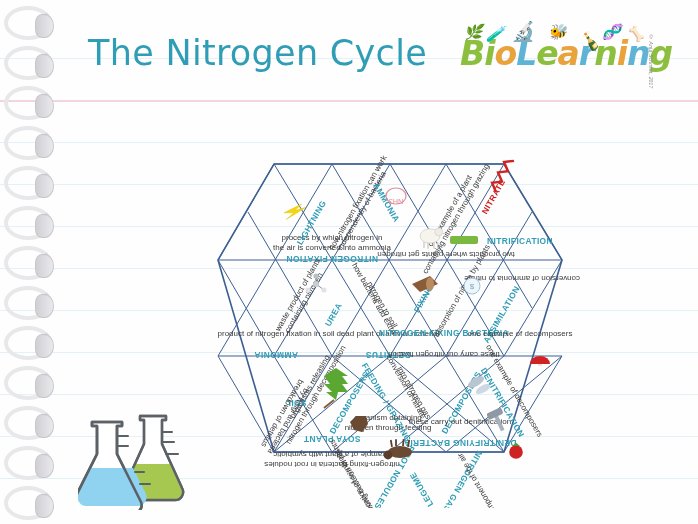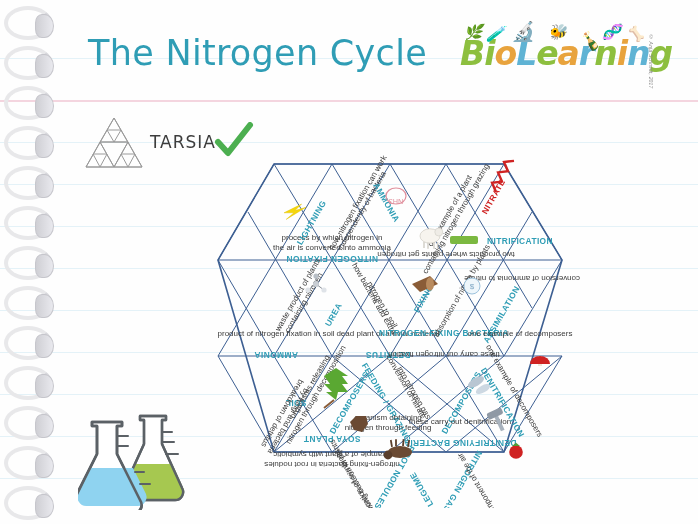--- a/index.html
+++ b/index.html
@@ -152,38 +152,20 @@
     <span class="sci" style="left:4px;top:-2px;color:#8dbf3f;">🌿</span>
     <span class="sci" style="left:26px;top:0px;color:#c0504d;">🧪</span>
     <span class="sci" style="left:52px;top:-4px;color:#777;font-size:19px;">🔬</span>
     <span class="sci" style="left:88px;top:-2px;color:#e3b23c;">🐝</span>
     <span class="sci" style="left:118px;top:6px;color:#e8b48a;font-size:18px;">🍾</span>
     <span class="sci" style="left:142px;top:-2px;color:#cf3434;">🧬</span>
     <span class="sci" style="left:166px;top:0px;color:#d9b96a;">🦴</span>
     <div class="credit">© Anja Schmidt, 2017</div>
   </div>
 
-  <div class="tarsia">
-    <svg class="tri-icon" width="60" height="54" viewBox="0 0 60 54">
-      <g fill="none" stroke="#9a9a9a" stroke-width="1">
-        <polygon points="30,2 58,51 2,51"></polygon>
-        <polygon points="30,2 44,26 16,26"></polygon>
-        <polygon points="16,26 30,51 2,51"></polygon>
-        <polygon points="44,26 58,51 30,51"></polygon>
-        <polygon points="16,26 44,26 30,51"></polygon>
-        <polygon points="23,14 37,14 30,26" fill="none"></polygon>
-        <polygon points="9,38 23,38 16,51" fill="none"></polygon>
-        <polygon points="37,38 51,38 44,51" fill="none"></polygon>
-      </g>
-    </svg>
-    <div class="label">TARSIA</div>
-    <svg class="tick" width="40" height="38" viewBox="0 0 40 38">
-      <path d="M4 20 L14 31 L36 3" fill="none" stroke="#4caf50" stroke-width="6" stroke-linecap="round" stroke-linejoin="round"></path>
-    </svg>
-  </div>
 
   <svg class="flasks" width="112" height="100" viewBox="0 0 112 100">
     <path d="M62 6 h26 v4 h-4 v24 l20 44 a8 8 0 0 1 -7 12 h-44 a8 8 0 0 1 -7 -12 l20 -44 v-24 h-4 z" fill="#ffffff" stroke="#5b6166" stroke-width="2.4" stroke-linejoin="round"></path>
     <path d="M58 54 l-11 24 a8 8 0 0 0 7 12 h44 a8 8 0 0 0 7 -12 l-11 -24 z" fill="#a6c850" stroke="none"></path>
     <path d="M62 6 h26 v4 h-4 v24 l20 44 a8 8 0 0 1 -7 12 h-44 a8 8 0 0 1 -7 -12 l20 -44 v-24 h-4 z" fill="none" stroke="#5b6166" stroke-width="2.4" stroke-linejoin="round"></path>
     <path d="M14 12 h30 v4 h-5 v28 l23 46 a9 9 0 0 1 -8 14 h-50 a9 9 0 0 1 -8 -14 l23 -46 v-28 h-5 z" fill="#ffffff" stroke="#5b6166" stroke-width="2.6" stroke-linejoin="round"></path>
     <path d="M13 58 l-12 24 a9 9 0 0 0 8 14 h50 a9 9 0 0 0 8 -14 l-12 -24 z" fill="#8fd3f0" stroke="none"></path>
     <path d="M14 12 h30 v4 h-5 v28 l23 46 a9 9 0 0 1 -8 14 h-50 a9 9 0 0 1 -8 -14 l23 -46 v-28 h-5 z" fill="none" stroke="#5b6166" stroke-width="2.6" stroke-linejoin="round"></path>
     <g stroke="#5b6166" stroke-width="2" stroke-linecap="round">
       <line x1="39" y1="26" x2="50" y2="26"></line>

